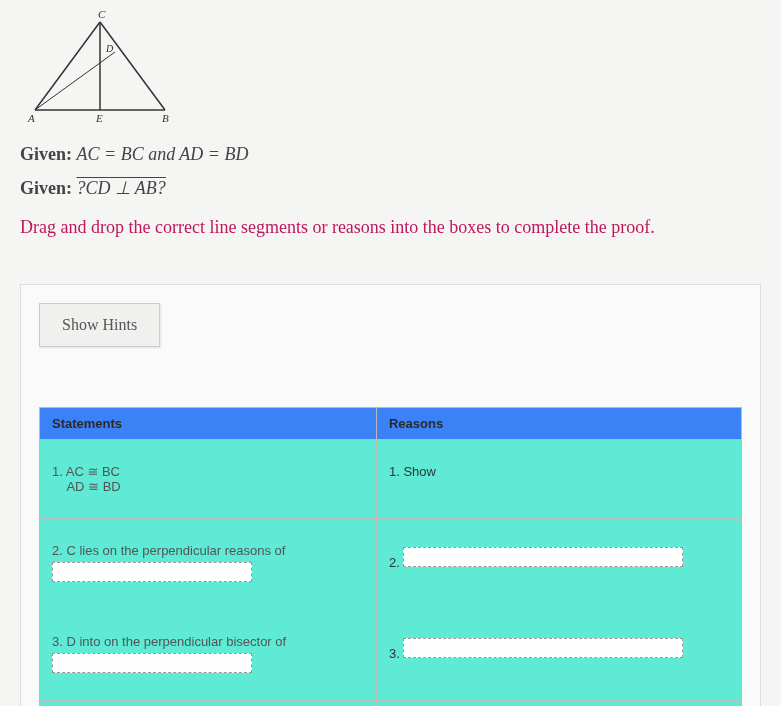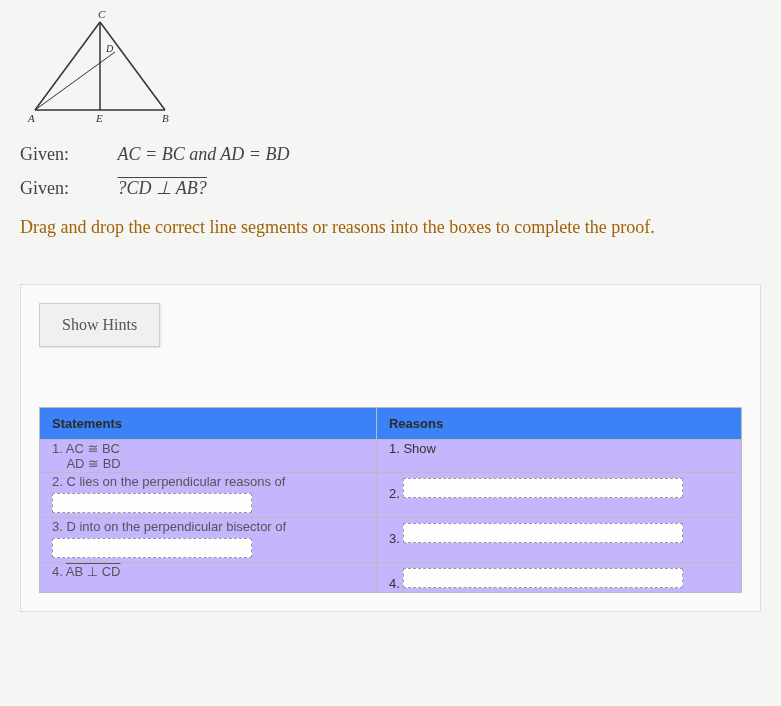--- a/index.html
+++ b/index.html
@@ -13,27 +13,27 @@
     }
     .diagram {
       margin-bottom: 15px;
     }
     .given-prove {
       margin: 12px 0;
       font-size: 18px;
       color: #444;
     }
     .given-prove strong {
-      font-weight: normal;
+      font-weight: bold;
     }
-    .math-italic { font-style: italic; margin-left: 44px; }
+    .math-italic { font-style: italic; }
     .instructions {
       margin: 18px 0;
       font-size: 18px;
-      color: #a16207;
+      color: #be185d;
     }
     .hints-container {
       border: 1px solid #ddd;
       background: #fafafa;
       padding: 18px;
       margin-top: 28px;
       display: inline-block;
       width: 100%;
     }
     .show-hints {
@@ -56,22 +56,22 @@
     .proof-table th {
       background: #3b82f6;
       color: #2a2a2a;
       text-align: left;
       padding: 8px 12px;
       border: 1px solid #bbb;
       font-weight: bold;
     }
     .proof-table td {
       border: 1px solid #bbb;
-      padding: 1px 12px;
-      background: #c4b5fd;
+      padding: 24px 12px;
+      background: #5eead4;
       vertical-align: top;
     }
     .proof-table td.stmt-col { width: 48%; }
     .proof-table td.reason-col { width: 52%; }
     .drop-zone {
       display: inline-block;
       border: 1px dashed #999;
       background: #fefefe;
       min-width: 200px;
       min-height: 20px;

